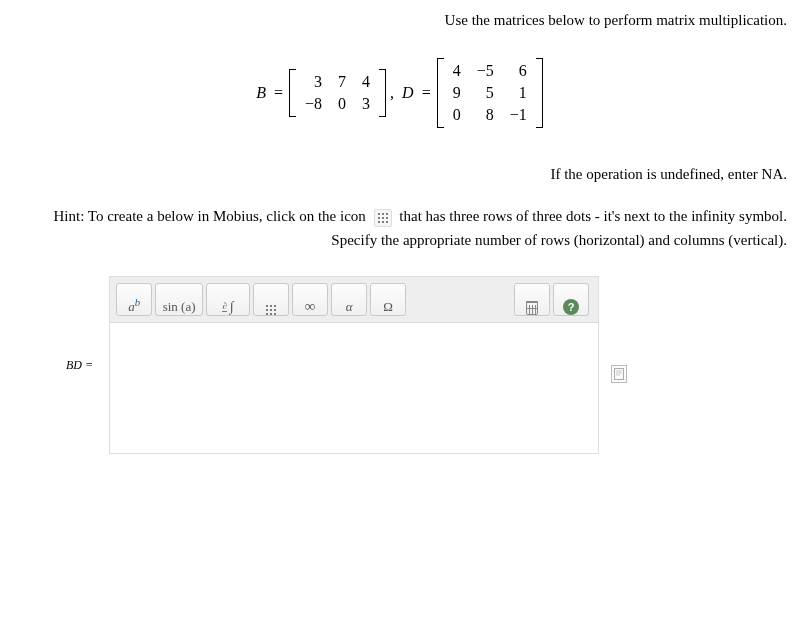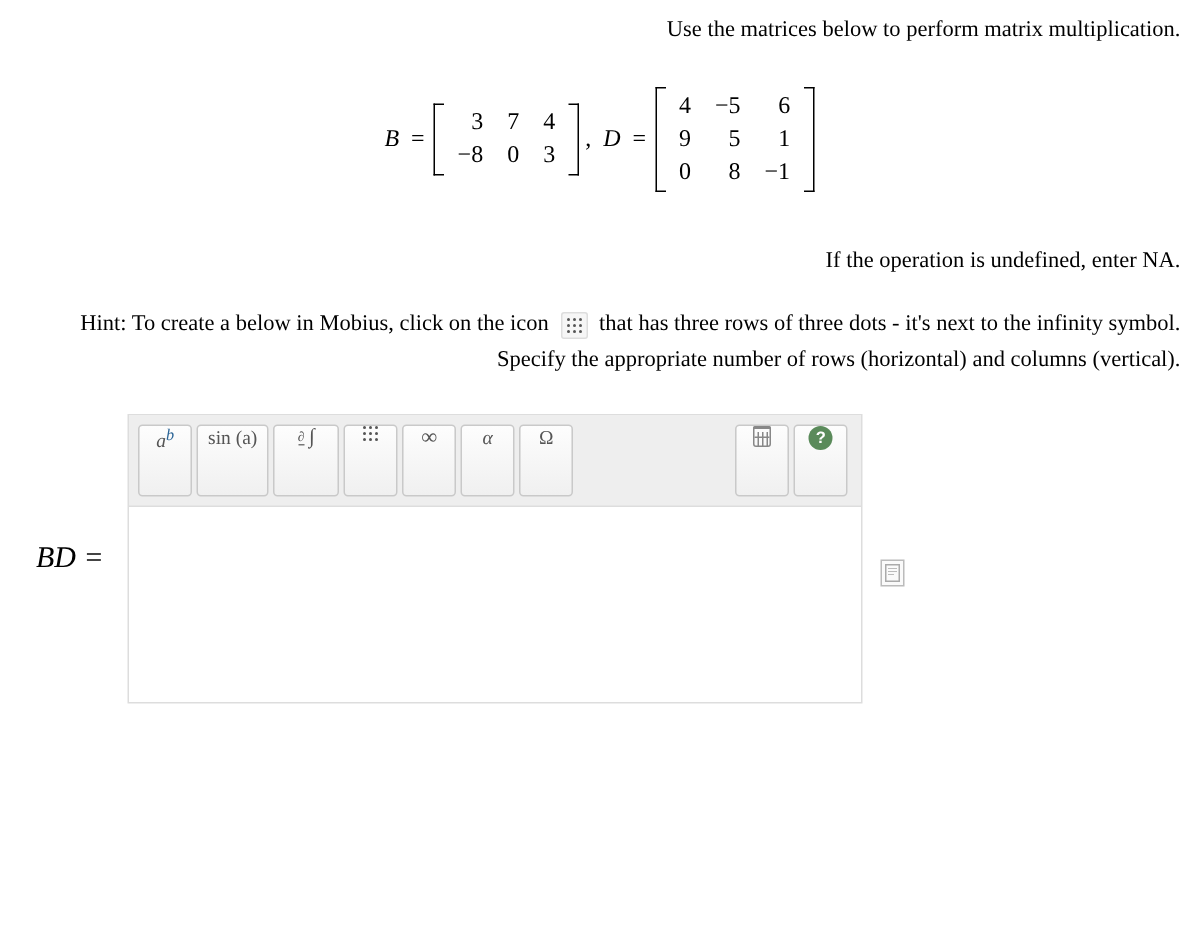--- a/index.html
+++ b/index.html
@@ -51,51 +51,52 @@
 
     .editor-section {
       display: flex;
       align-items: center;
       margin-top: 24px;
       margin-left: 12px;
     }
     .bd-label {
       font-style: italic;
       font-family: 'Times New Roman', serif;
-      font-size: 20px;
+      font-size: 12px;
       margin-right: 16px;
       white-space: nowrap;
+      margin-left: 42px;
     }
     .editor-container {
       position: relative;
       display: inline-block;
     }
     .mobius-editor {
       width: 490px;
       background: #fff;
       border: 1px solid #ddd;
       box-shadow: inset 0 0 4px rgba(0,0,0,0.05);
     }
     .toolbar {
       display: flex;
       align-items: center;
       background: #eeeeee;
       padding: 6px;
       border-bottom: 1px solid #ddd;
     }
     .tool-btn {
-      height: 48px;
+      height: 33px;
       min-width: 36px;
       padding: 0 6px;
       background: linear-gradient(#fdfdfd, #f0f0f0);
       border: 1px solid #c9c9c9;
       border-radius: 3px;
       margin-right: 3px;
       display: flex;
-      align-items: flex-start;
+      align-items: flex-end;
       justify-content: center;
       cursor: pointer;
       font-family: 'Times New Roman', serif;
       color: #555;
       font-size: 13px;
     }
     .spacer { flex: 1; }
     .editor-input {
       min-height: 130px;
       background: #fff;

